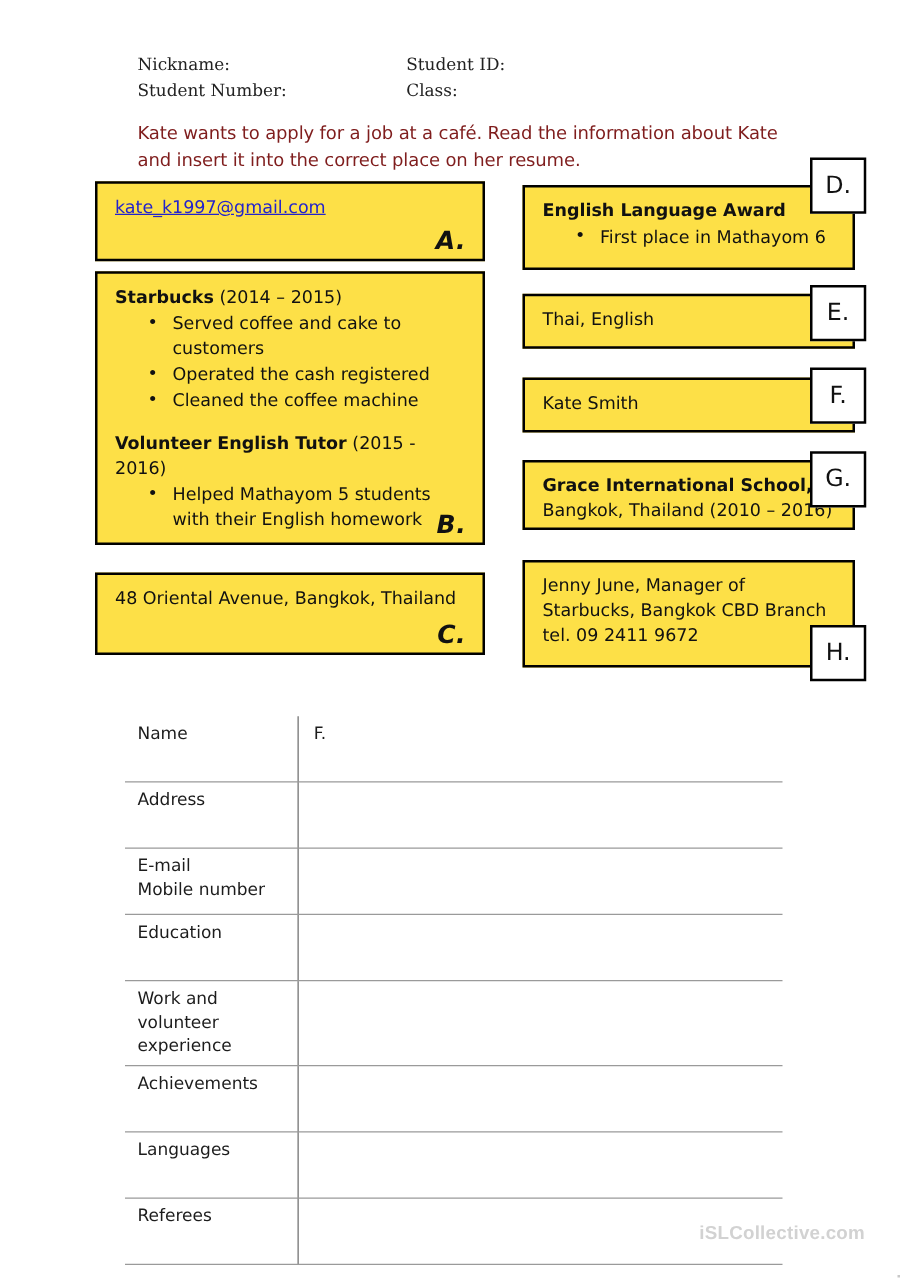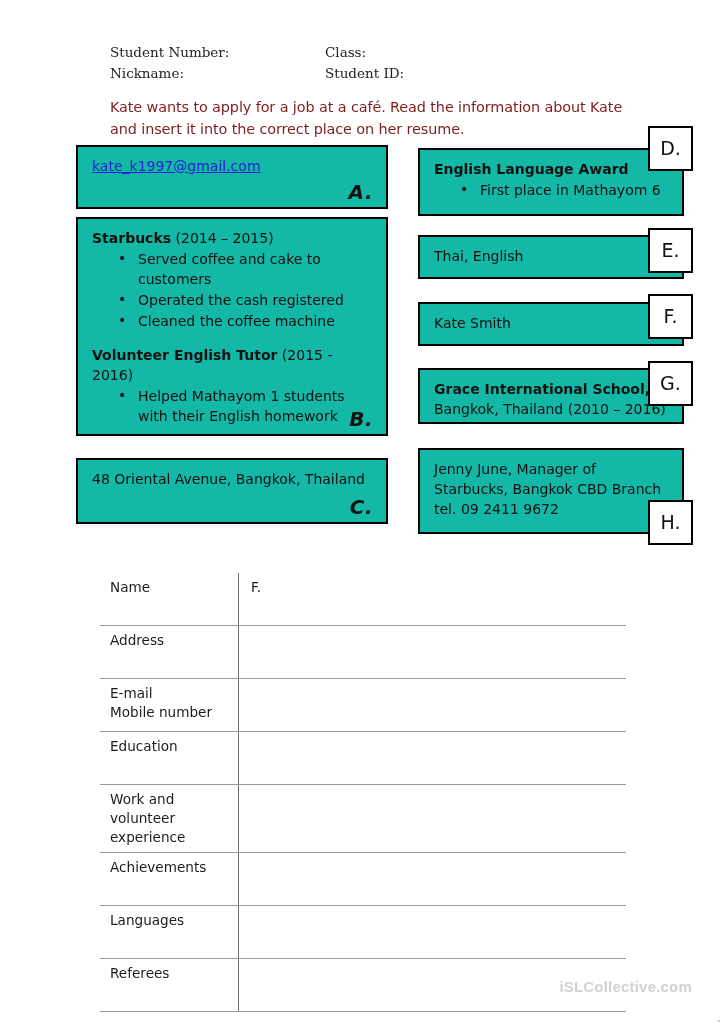--- a/index.html
+++ b/index.html
@@ -49,21 +49,21 @@
     line-height: 22px;
     color: #7f1d1d;
     letter-spacing: -0.1px;
   }
 
   
   .box {
     position: absolute;
     box-sizing: border-box;
     border: 2.5px solid #000000;
-    background: #14b8a6;
+    background: #fde047;
     font-size: 14px;
     line-height: 20px;
     color: #111111;
   }
   .box .inner {
     padding: 9px 12px 8px 14px;
   }
 
   
   .inline-letter {
@@ -167,26 +167,26 @@
     background: #c8c8c8;
   }
 </style>
 </head>
 <body>
 
 <div class="page">
 
   <div class="form-head">
     <div class="form-row">
+      <span class="fcol-a">Nickname:</span>
+      <span class="fcol-b">Student ID:</span>
+    </div>
+    <div class="form-row">
       <span class="fcol-a">Student Number:</span>
       <span class="fcol-b">Class:</span>
-    </div>
-    <div class="form-row">
-      <span class="fcol-a">Nickname:</span>
-      <span class="fcol-b">Student ID:</span>
     </div>
   </div>
 
   <div class="instruction">Kate wants to apply for a job at a café. Read the information about Kate and insert it into the correct place on her resume.</div>
 
   <div class="box" style="left:76px; top:145px; width:312px; height:64px;">
     <div class="inner">
       <span class="email-link plain-line">kate_k1997@gmail.com</span>
     </div>
     <span class="inline-letter">A.</span>
@@ -202,21 +202,21 @@
         <li>Served coffee and cake to customers</li>
         <li>Operated the cash registered</li>
         <li>Cleaned the coffee machine</li>
       </ul>
       <div class="group-gap"></div>
       <div>
         <span class="head-bold">Volunteer English Tutor</span>
         <span>(2015 - 2016)</span>
       </div>
       <ul class="bullets">
-        <li>Helped Mathayom 1 students with their English homework</li>
+        <li>Helped Mathayom 5 students with their English homework</li>
       </ul>
     </div>
     <span class="inline-letter">B.</span>
   </div>
 
   <div class="box" style="left:76px; top:458px; width:312px; height:66px;">
     <div class="inner">
       <span class="plain-line">48 Oriental Avenue, Bangkok, Thailand</span>
     </div>
     <span class="inline-letter">C.</span>

